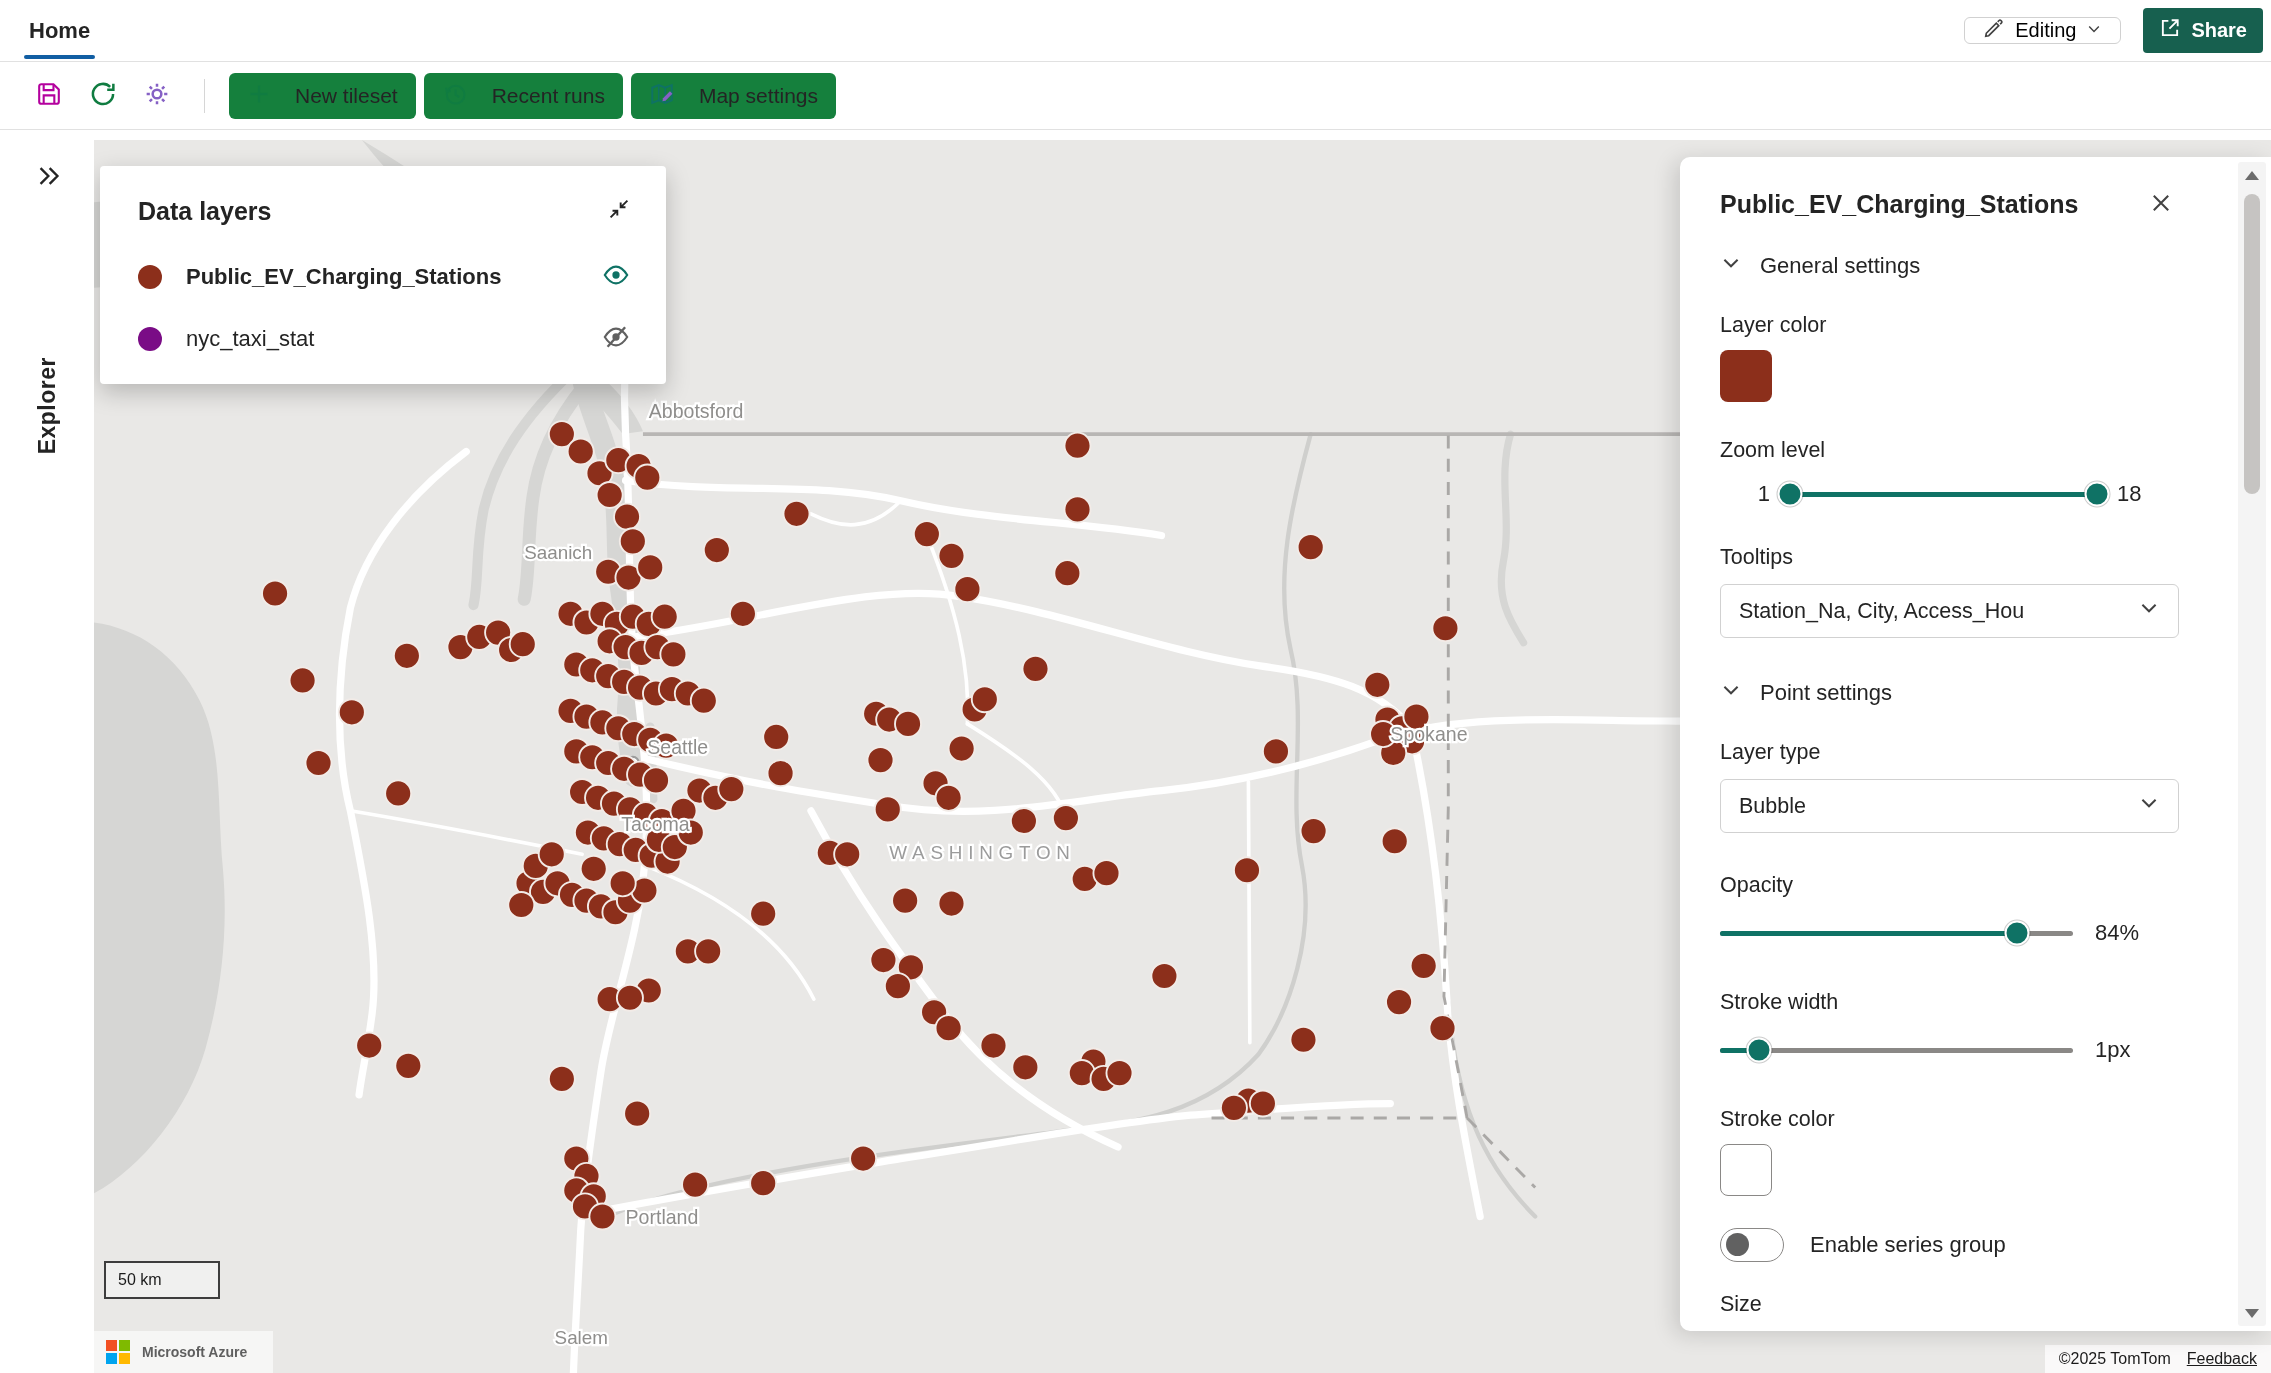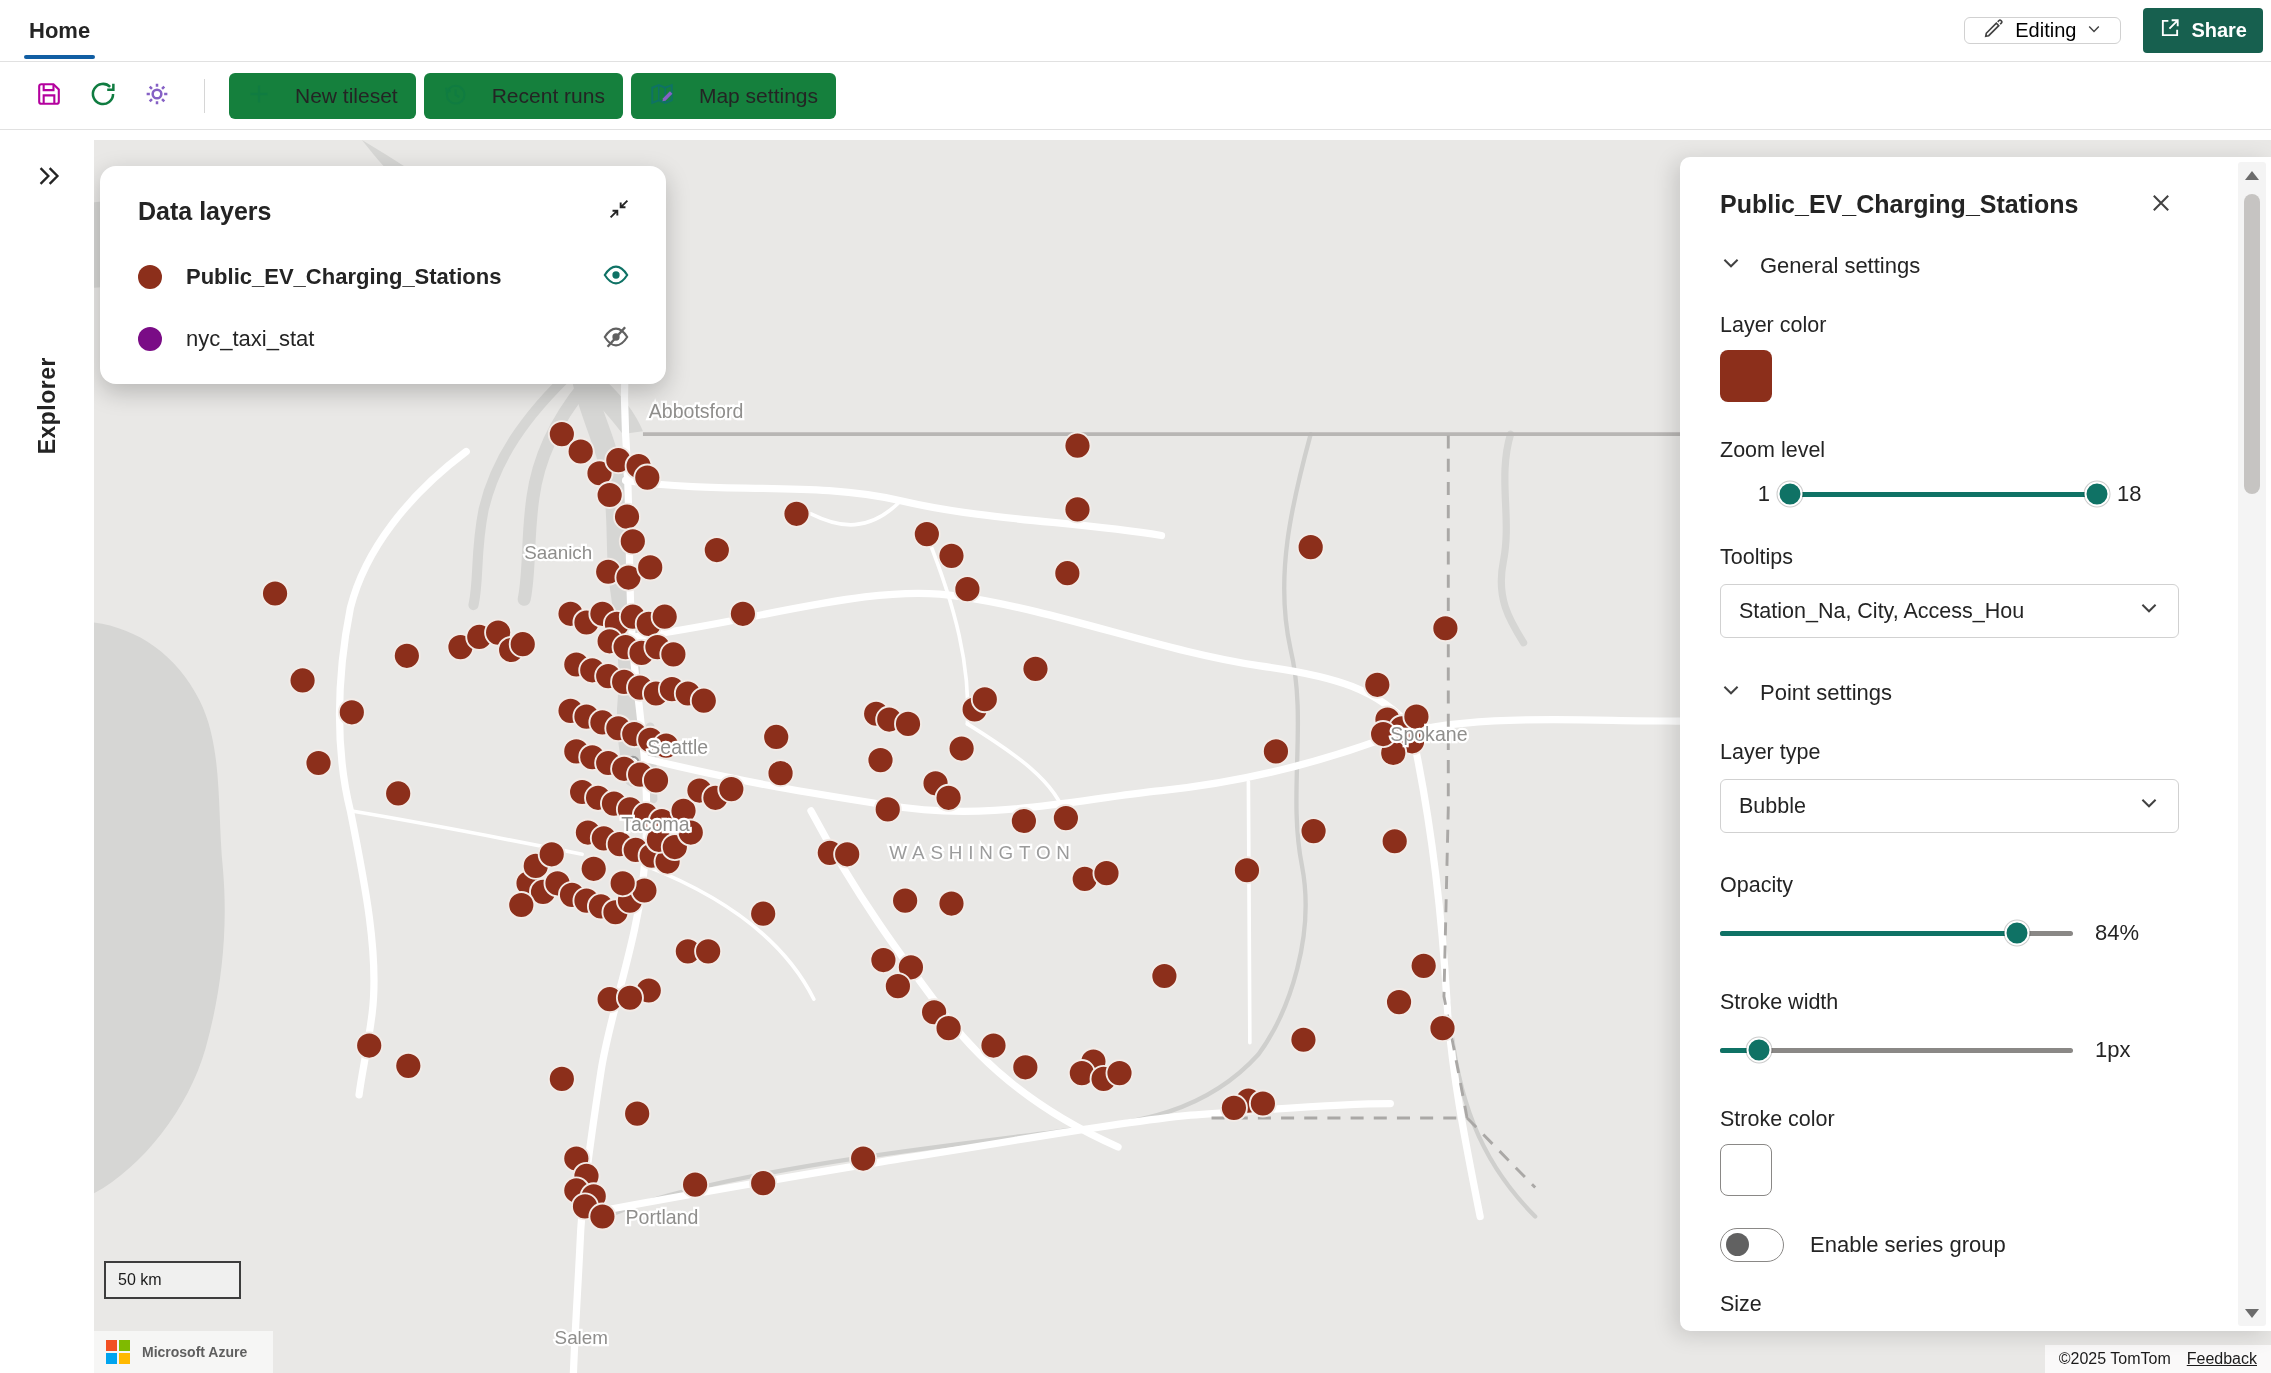--- a/index.html
+++ b/index.html
@@ -36,21 +36,21 @@
   .explorer-label { position:absolute; top:226px; left:50%;
     writing-mode:vertical-rl; transform:translateX(-50%) rotate(180deg);
     font-size:23px; font-weight:600; color:#242424; letter-spacing:0.5px; }
 
   .map { position:absolute; left:94px; top:9px; right:0; bottom:0; background:#e9e8e6; overflow:hidden; }
   .map-svg { width:100%; height:100%; display:block; }
   .map-svg text { font-family:"Liberation Sans","DejaVu Sans",sans-serif; }
 
   
   .layers-panel { position:absolute; left:6px; top:26px; width:566px; background:#fff;
-    border-radius:16px; box-shadow:0 8px 24px rgba(0,0,0,0.22); z-index:10; padding-bottom:14px; }
+    border-radius:4px; box-shadow:0 8px 24px rgba(0,0,0,0.22); z-index:10; padding-bottom:14px; }
   .layers-title-row { display:flex; align-items:center; justify-content:space-between; padding:28px 30px 18px 38px; }
   .layers-title { font-size:25px; font-weight:700; }
   .collapse-btn { width:34px; height:34px; display:flex; align-items:center; justify-content:center; cursor:pointer; }
   .layer-row { display:flex; align-items:center; height:62px; padding:0 30px 0 38px; cursor:pointer; }
   .layer-dot { width:24px; height:24px; border-radius:50%; margin-right:24px; flex:none; }
   .layer-name { font-size:22px; flex:1; white-space:nowrap; overflow:hidden; }
   .layer-name.bold { font-weight:700; }
   .eye-btn { width:40px; height:40px; display:flex; align-items:center; justify-content:center; cursor:pointer; }
 
   
@@ -89,21 +89,21 @@
     justify-content:center; cursor:pointer; }
   .scroll-arrow.up { top:0; } .scroll-arrow.down { bottom:0; }
   .tri-up { width:0; height:0; border-left:7px solid transparent; border-right:7px solid transparent;
     border-bottom:9px solid #6b6b6b; }
   .tri-down { width:0; height:0; border-left:7px solid transparent; border-right:7px solid transparent;
     border-top:9px solid #6b6b6b; }
   .scroll-thumb { position:absolute; left:6px; top:32px; width:16px; height:300px; background:#c6c4c2;
     border-radius:8px; cursor:pointer; }
 
   
-  .scale-bar { position:absolute; left:10px; bottom:74px; width:137px; height:38px;
+  .scale-bar { position:absolute; left:10px; bottom:74px; width:116px; height:38px;
     border:2px solid #3d3d3d; background:rgba(255,255,255,0.35); display:flex; align-items:center;
     padding-left:12px; font-size:16px; color:#1b1b1b; z-index:6; }
   .azure-logo { position:absolute; left:0; bottom:0; height:42px; padding:0 26px 0 12px; display:flex;
     align-items:center; gap:12px; background:rgba(255,255,255,0.6); z-index:6; }
   .ms-logo { display:grid; grid-template-columns:11px 11px; grid-template-rows:11px 11px; gap:2px; }
   .ms-logo span { display:block; }
   .azure-text { font-size:14px; font-weight:600; color:#5f5f5f; }
   .map-attribution { position:absolute; right:0; bottom:0; height:28px; display:flex; align-items:center;
     gap:16px; padding:0 14px; background:rgba(255,255,255,0.75); font-size:16px; color:#1b1b1b; z-index:6; }
   .feedback-link { text-decoration:underline; cursor:pointer; color:#1b1b1b; }

